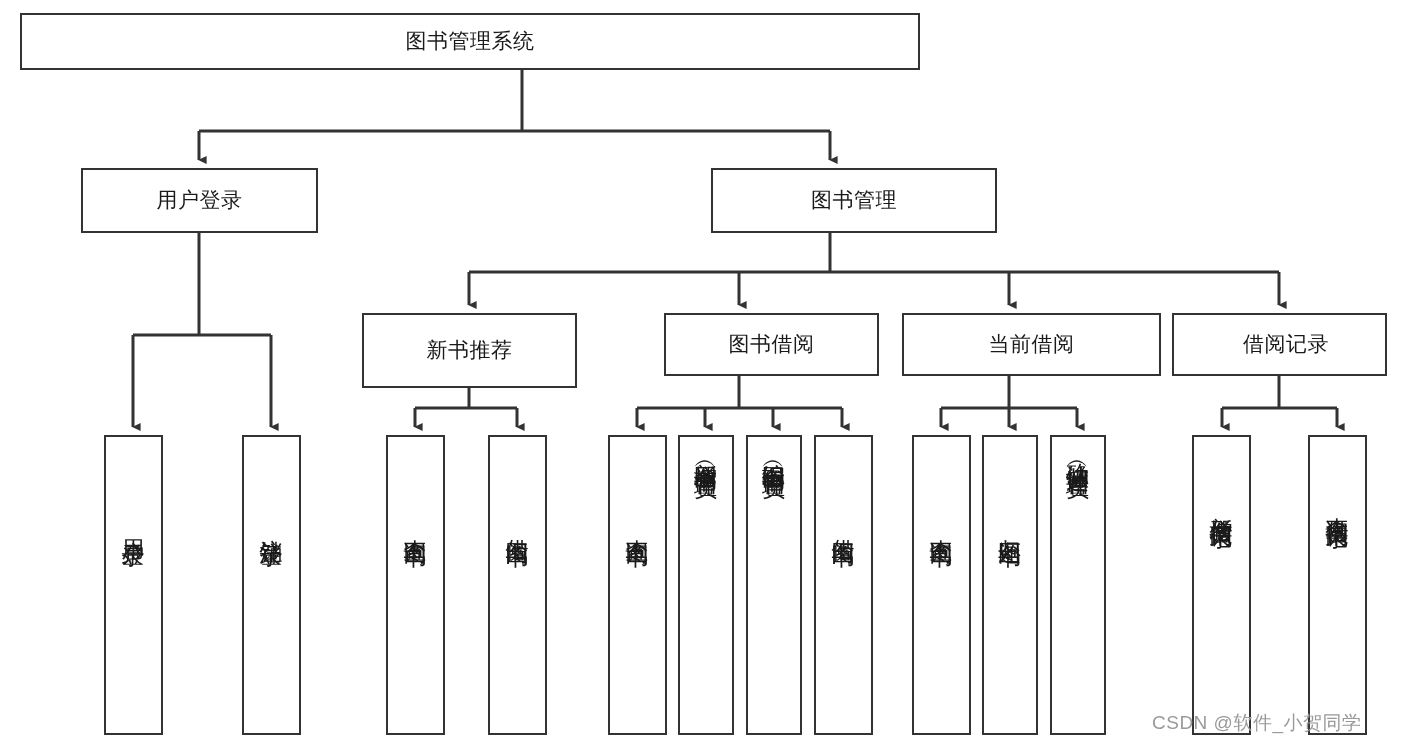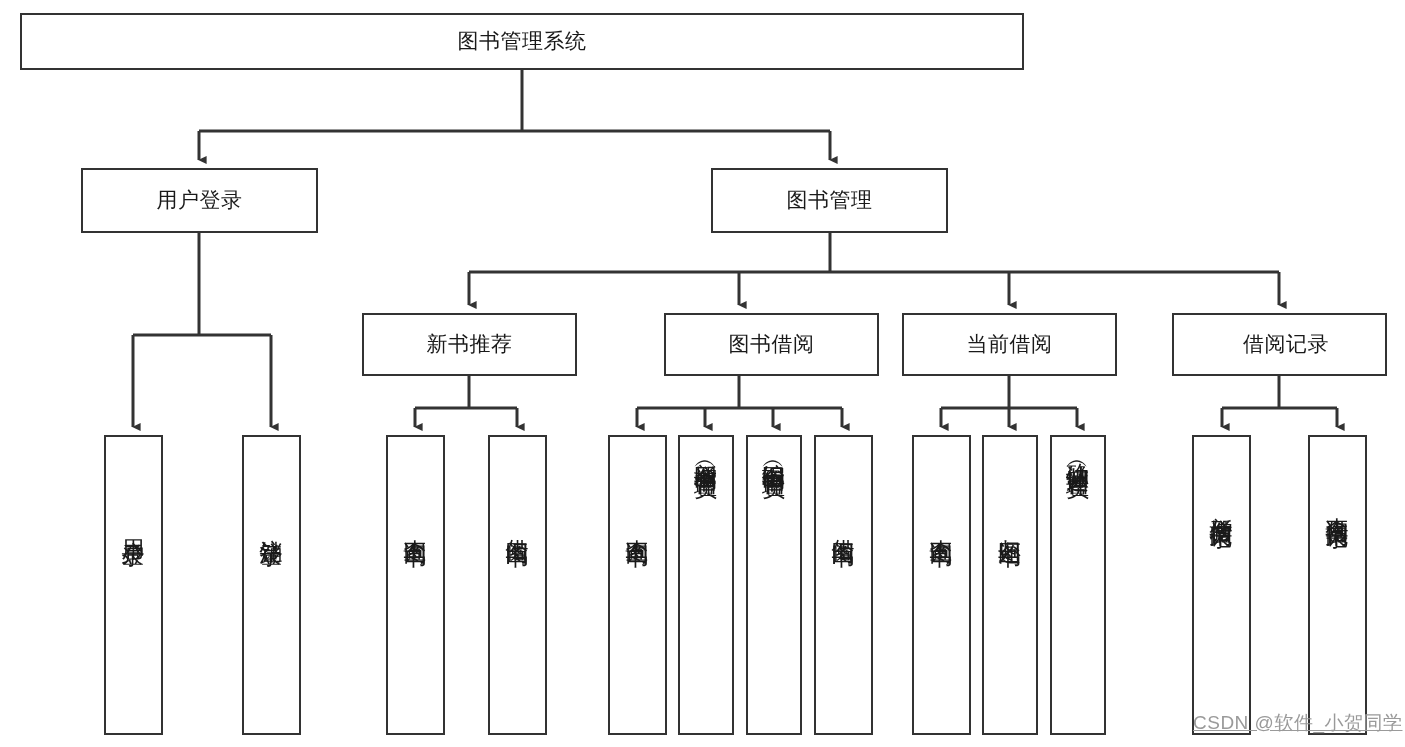--- a/index.html
+++ b/index.html
@@ -67,27 +67,26 @@
     margin-top: 78px;
   }
   .node.leaf.mid .label {
     margin-top: 56px;
   }
   .node.leaf.tall .label {
     margin-top: 2px;
   }
   .watermark {
     position: absolute;
-    left: 1193px;
+    left: 1152px;
     top: 710px;
     font-size: 19px;
     color: #9a9a9a;
     white-space: nowrap;
     letter-spacing: 0.5px;
-    text-decoration: underline;
   }
 </style>
 </head>
 <body>
 
 <div id="canvas">
 
   <svg id="connectors" viewBox="0 0 1405 747" xmlns="http://www.w3.org/2000/svg">
     <defs>
       <marker id="arrow" markerWidth="9" markerHeight="9" refX="4.5" refY="7.6" orient="auto" markerUnits="userSpaceOnUse">
@@ -131,38 +130,38 @@
       <path d="M1009,408 L1009,427" marker-end="url(#arrow)"></path>
       <path d="M1077,408 L1077,427" marker-end="url(#arrow)"></path>
 
       <path d="M1279,376 L1279,408"></path>
       <path d="M1222,408 L1337,408"></path>
       <path d="M1222,408 L1222,427" marker-end="url(#arrow)"></path>
       <path d="M1337,408 L1337,427" marker-end="url(#arrow)"></path>
     </g>
   </svg>
 
-  <div class="node root horiz" style="left:20px; top:13px; width:1004px; height:57px;">
+  <div class="node root horiz" style="left:20px; top:13px; width:900px; height:57px;">
     <span class="label">图书管理系统</span>
   </div>
 
   <div class="node horiz" style="left:81px; top:168px; width:237px; height:65px;">
     <span class="label">用户登录</span>
   </div>
-  <div class="node horiz" style="left:711px; top:168px; width:237px; height:65px;">
+  <div class="node horiz" style="left:711px; top:168px; width:286px; height:65px;">
     <span class="label">图书管理</span>
   </div>
 
-  <div class="node horiz" style="left:362px; top:313px; width:215px; height:63px;">
+  <div class="node horiz" style="left:362px; top:313px; width:215px; height:75px;">
     <span class="label">新书推荐</span>
   </div>
   <div class="node horiz" style="left:632px; top:313px; width:215px; height:63px;margin-left:32px;">
     <span class="label">图书借阅</span>
   </div>
-  <div class="node horiz" style="left:902px; top:313px; width:215px; height:63px;">
+  <div class="node horiz" style="left:902px; top:313px; width:259px; height:63px;">
     <span class="label">当前借阅</span>
   </div>
   <div class="node horiz" style="left:1172px; top:313px; width:215px; height:63px;padding-left:13px;">
     <span class="label">借阅记录</span>
   </div>
 
   <div class="node leaf short" style="left:104px; top:435px; width:59px; height:300px;">
     <span class="label">用户登录</span>
   </div>
   <div class="node leaf short" style="left:242px; top:435px; width:59px; height:300px;">

